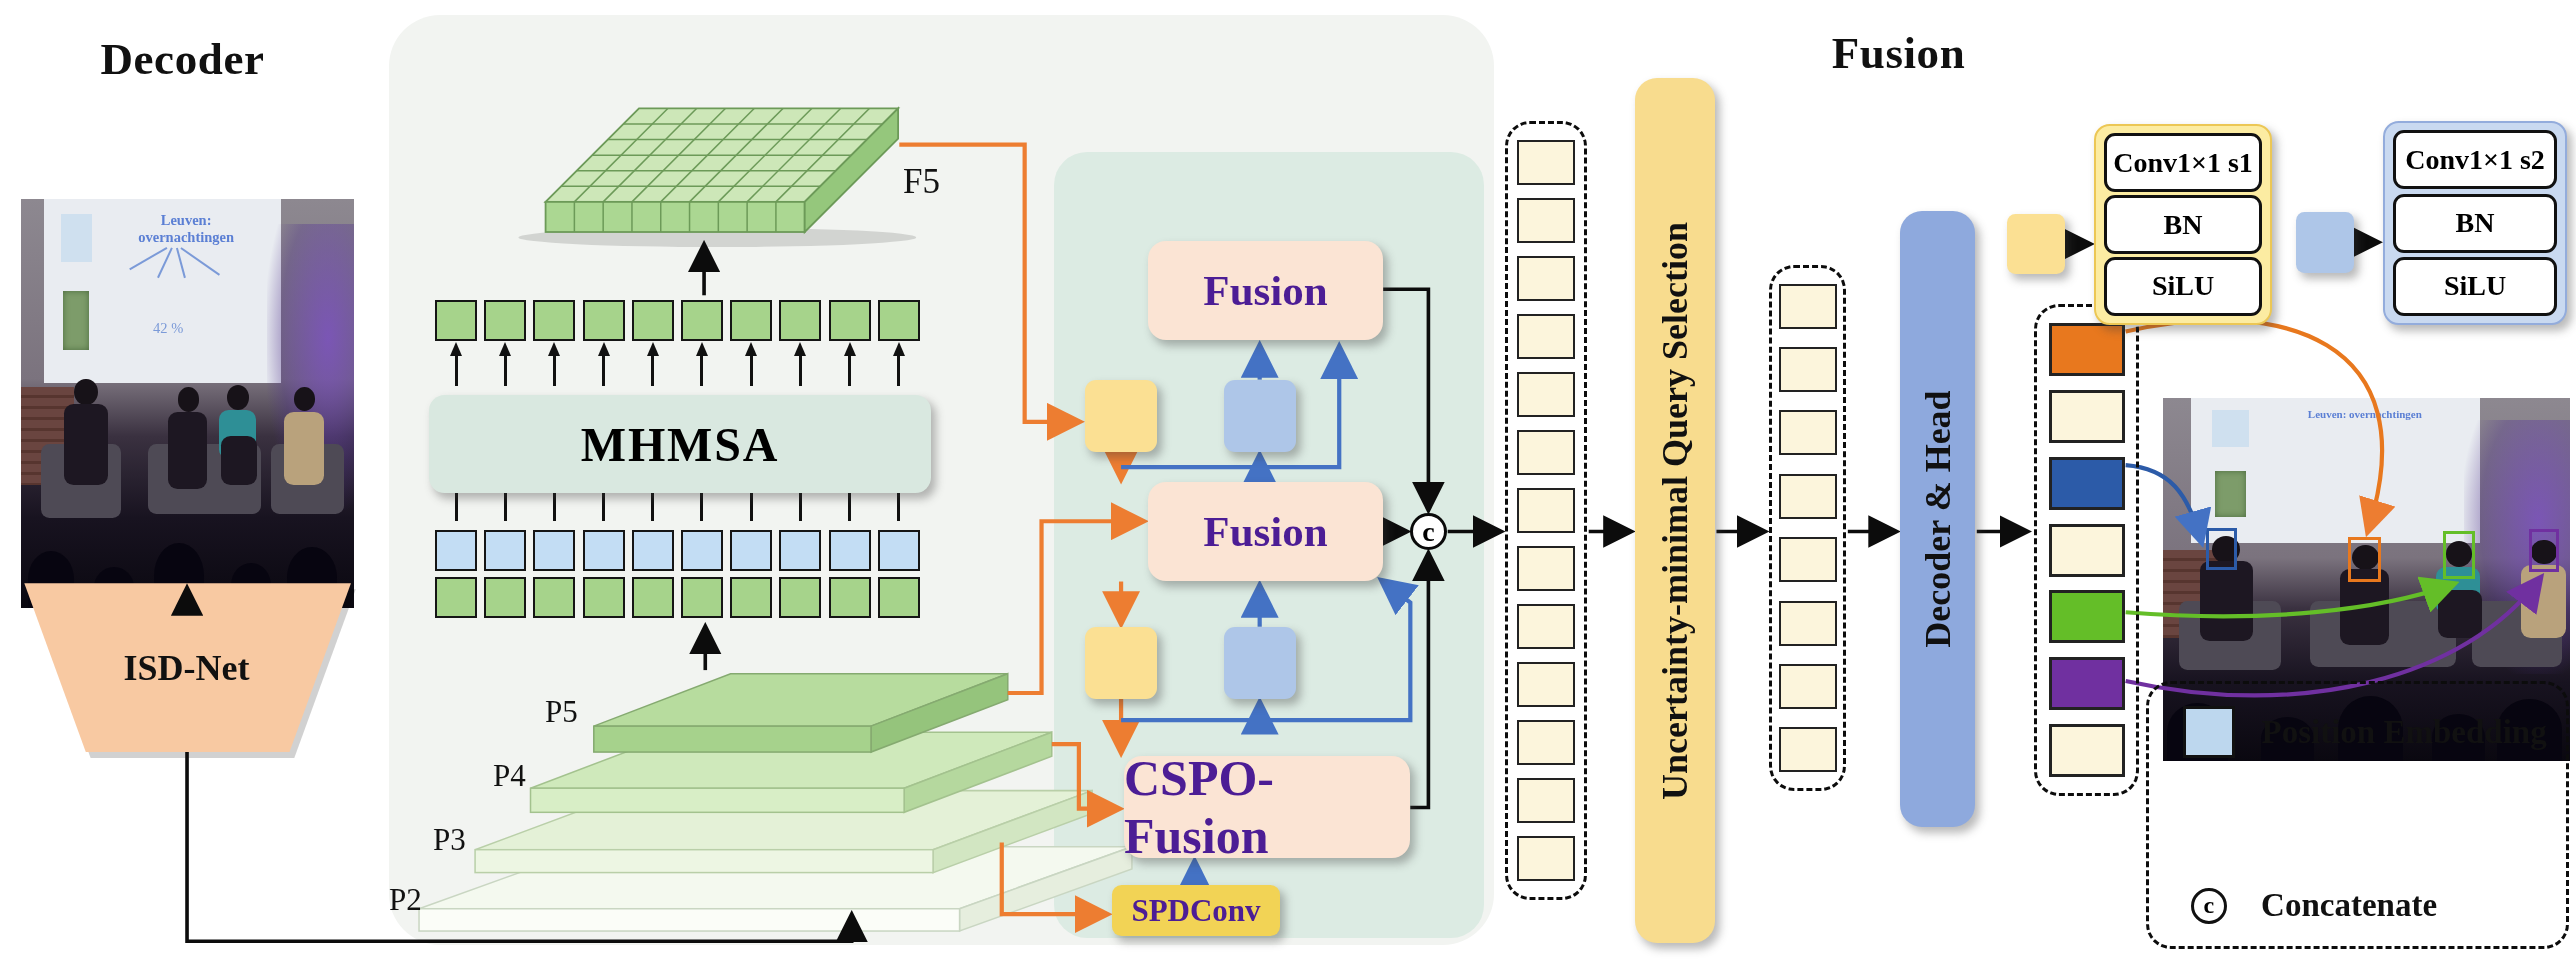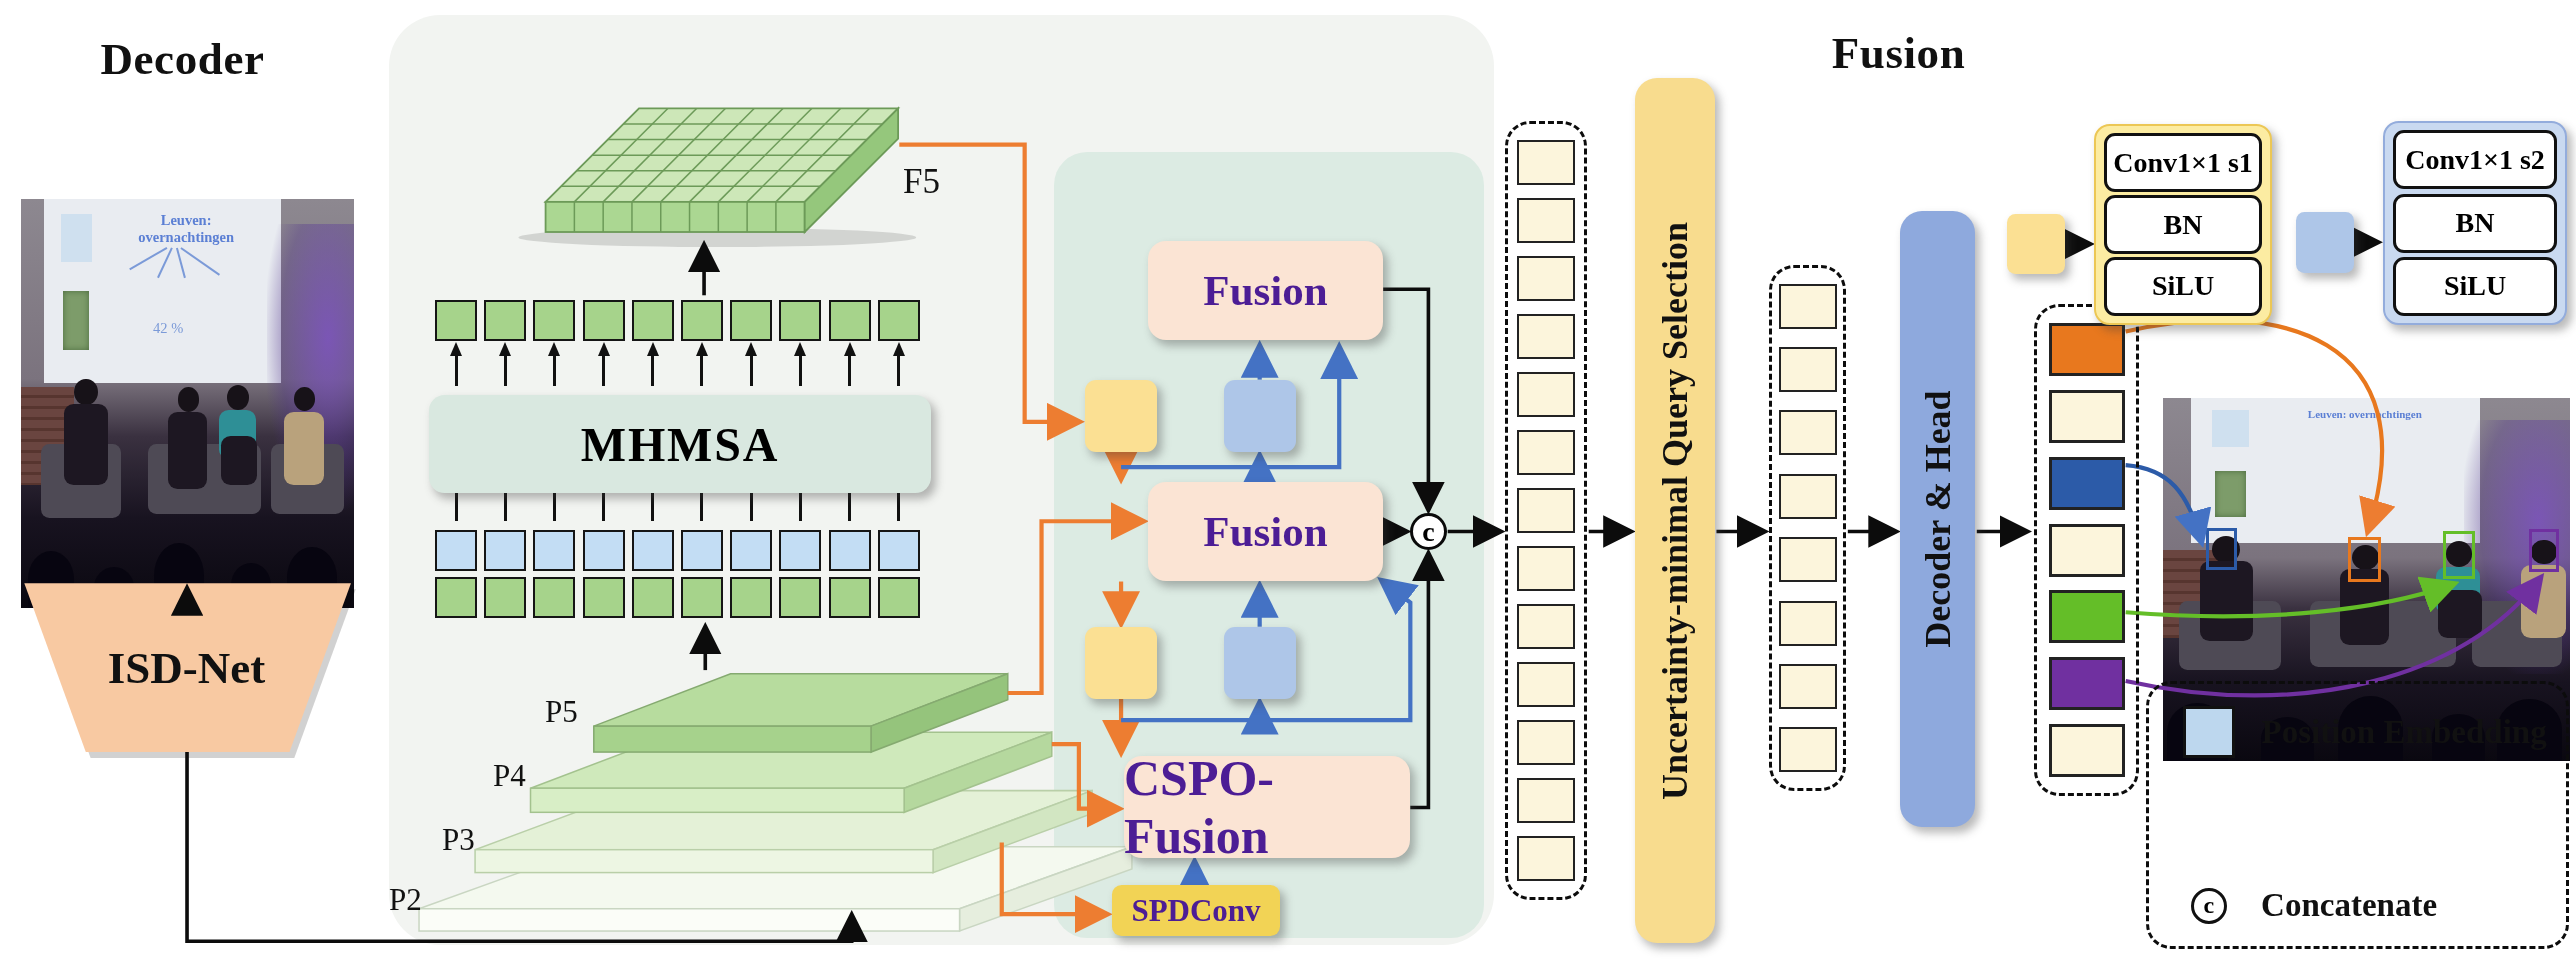--- a/index.html
+++ b/index.html
@@ -119,21 +119,21 @@
     <div class="bodyp" style="left:60%;top:58%;width:11%;height:12%"></div>
   <div class="head" style="left:82%;top:46%;width:6.4%;height:5.8%"></div>
     <div class="bodyp" style="left:79%;top:52%;width:12%;height:18%;background:#b9a27c"></div>
   <div class="aud" style="left:2%;top:86%;width:14%;height:14%"></div>
   <div class="aud" style="left:22%;top:90%;width:12%;height:10%"></div>
   <div class="aud" style="left:40%;top:84%;width:15%;height:16%"></div>
   <div class="aud" style="left:63%;top:89%;width:12%;height:11%"></div>
   <div class="aud" style="left:80%;top:85%;width:15%;height:15%"></div>
 </div>
 
-<div class="abs boxlabel" style="left:84px;top:638px;width:205px;height:60px;font-size:45px">ISD-Net</div>
+<div class="abs boxlabel" style="left:84px;top:638px;width:205px;height:60px;font-size:36px">ISD-Net</div>
 
 <div class="abs f5label" style="left:903px;top:162px">F5</div>
 
 <div class="trow" id="row-top" style="left:435px;top:300px">
     <div class="tok g"></div>
     <div class="tok g"></div>
     <div class="tok g"></div>
     <div class="tok g"></div>
     <div class="tok g"></div>
     <div class="tok g"></div>
@@ -227,21 +227,21 @@
     <div class="tok g"></div>
     <div class="tok g"></div>
     <div class="tok g"></div>
     <div class="tok g"></div>
     <div class="tok g"></div>
     <div class="tok g"></div>
   </div>
 
 <div class="abs plabel" style="left:545px;top:694px">P5</div>
 <div class="abs plabel" style="left:493px;top:758px">P4</div>
-<div class="abs plabel" style="left:442px;top:822px">P3</div>
+<div class="abs plabel" style="left:433px;top:822px">P3</div>
 <div class="abs plabel" style="left:389px;top:882px">P2</div>
 
 <div class="abs title" style="left:1115px;top:172px;width:301px;font-size:41px">SFE-FPN</div>
 <div class="abs fusion shadow" style="left:1148px;top:241px;width:235px;height:99px;font-size:43px">Fusion</div>
 <div class="abs sq y shadow" style="left:1085px;top:380px;width:72px;height:72px"></div>
 <div class="abs sq b shadow" style="left:1224px;top:380px;width:72px;height:72px"></div>
 <div class="abs fusion shadow" style="left:1148px;top:482px;width:235px;height:99px;font-size:43px">Fusion</div>
 <div class="abs sq y shadow" style="left:1085px;top:627px;width:72px;height:72px"></div>
 <div class="abs sq b shadow" style="left:1224px;top:627px;width:72px;height:72px"></div>
 <div class="abs fusion shadow" style="left:1124px;top:756px;width:286px;height:102px;font-size:50px">CSPO-Fusion</div>

